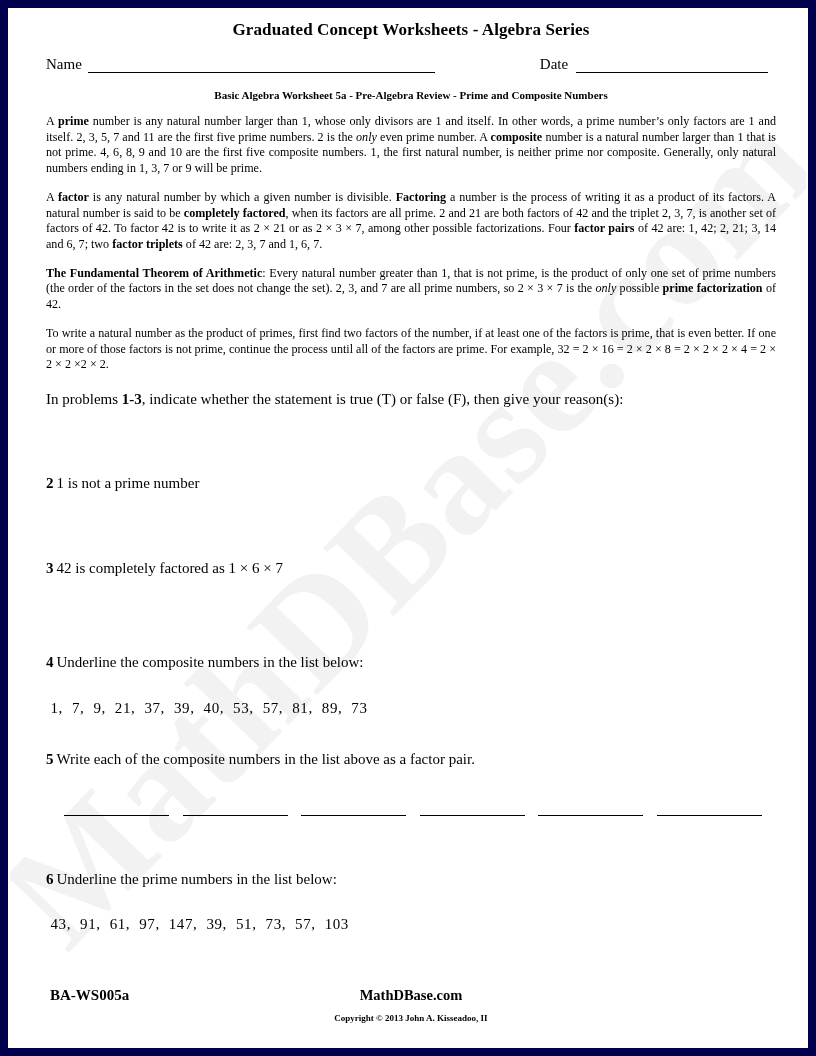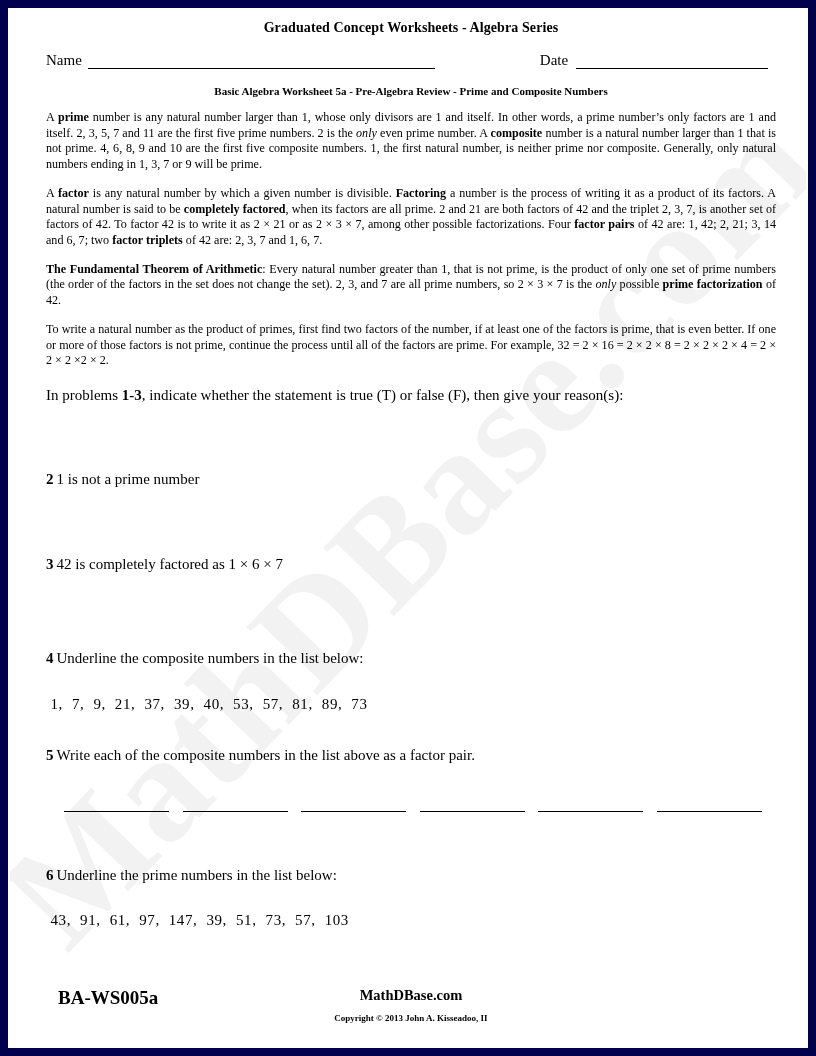--- a/index.html
+++ b/index.html
@@ -56,21 +56,21 @@
     position: relative;
     z-index: 2;
     padding: 14px 40px 0 46px;
     box-sizing: border-box;
     height: 100%;
   }
 
   .series-title {
     text-align: center;
     font-weight: bold;
-    font-size: 14px;
+    font-size: 17px;
     letter-spacing: 0.1px;
     margin-top: 6px;
   }
 
   
   .namedate {
     display: flex;
     align-items: flex-end;
     margin-top: 16px;
     font-size: 15px;
@@ -138,22 +138,22 @@
     right: 40px;
     bottom: 32px;
     z-index: 2;
   }
   .footer-row {
     position: relative;
     height: 20px;
   }
   .footer-code {
     position: absolute;
-    left: 12px; top: 0;
-    font-size: 19px;
+    left: 4px; top: 0;
+    font-size: 15px;
     font-weight: bold;
   }
   .footer-site {
     text-align: center;
     font-size: 14.5px;
     font-weight: bold;
   }
   .copyright {
     text-align: center;
     font-size: 9px;

